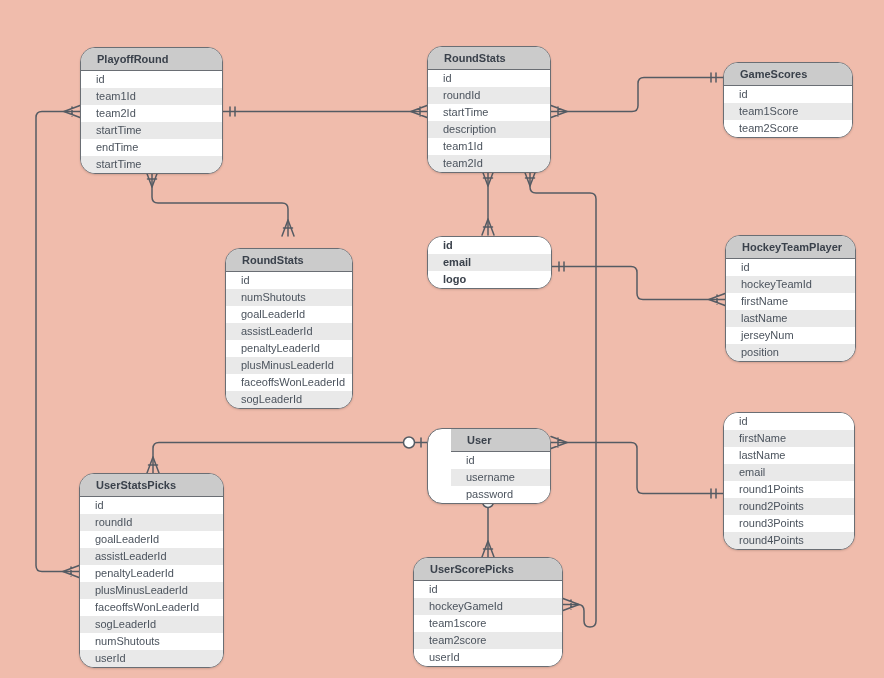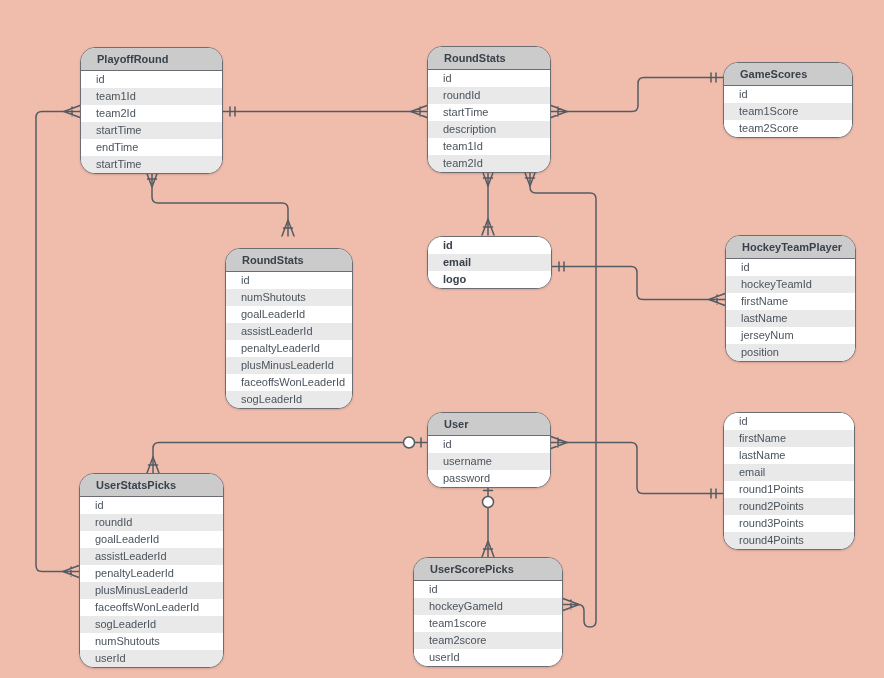--- a/index.html
+++ b/index.html
@@ -217,21 +217,21 @@
     <div class="entity-rows">
         <div class="field-row">id</div>
         <div class="field-row alt">hockeyTeamId</div>
         <div class="field-row">firstName</div>
         <div class="field-row alt">lastName</div>
         <div class="field-row">jerseyNum</div>
         <div class="field-row alt">position</div>
       </div>
   </div>
 
-  <div class="entity" style="left:427px; top:412px; width:124px;">
+  <div class="entity" style="left:427px; top:428px; width:124px;padding-left:23px;">
     <div class="entity-header">User</div>
     <div class="entity-rows">
         <div class="field-row">id</div>
         <div class="field-row alt">username</div>
         <div class="field-row">password</div>
       </div>
   </div>
 
   <div class="entity" style="left:723px; top:412px; width:132px;">
     <div class="entity-rows">

